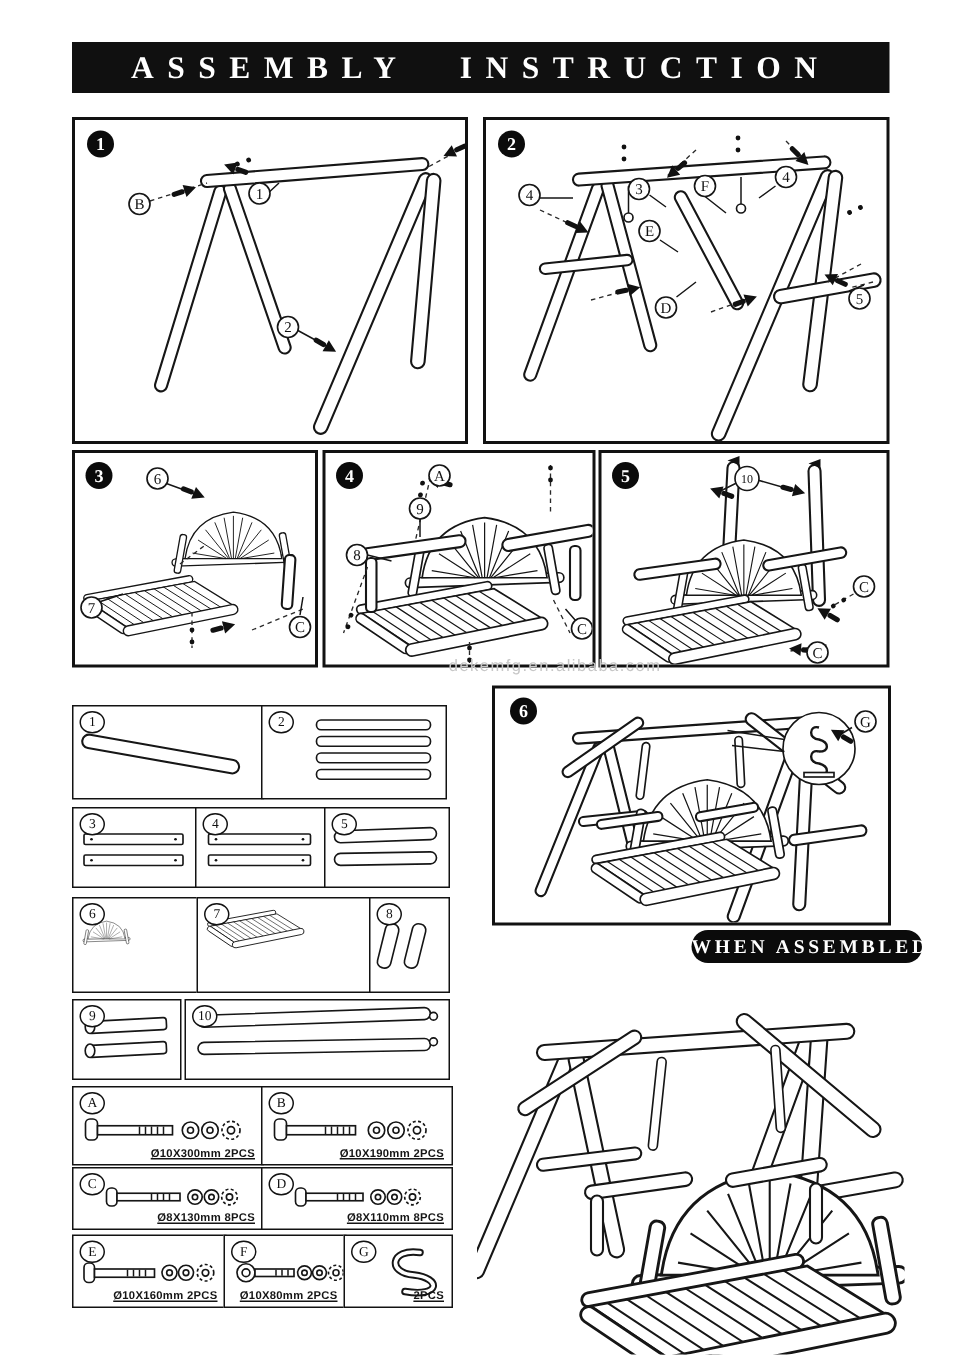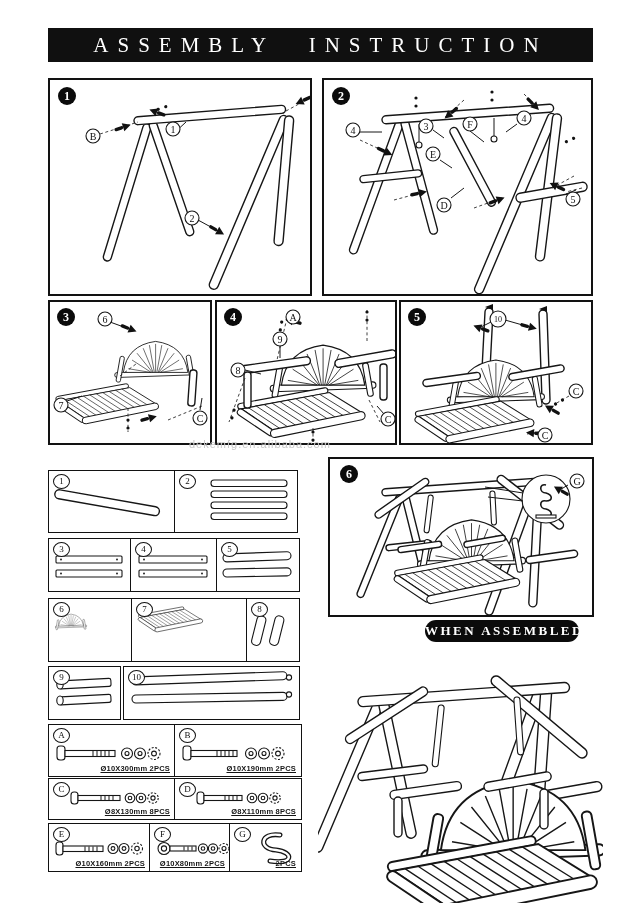--- a/index.html
+++ b/index.html
@@ -1,32 +1,32 @@
 <!DOCTYPE html>
 <html><head>
 <meta charset="utf-8">
 <style>
   html,body{margin:0;padding:0;background:#fff;}
   .page{position:relative;width:640px;height:905px;background:#fff;overflow:hidden;
         font-family:"Liberation Serif",serif;color:#111;}
   .hdr{position:absolute;left:48px;top:28px;width:545px;height:34px;background:#101010;
-       color:#fff;font-size:21px;font-weight:normal;letter-spacing:9px;word-spacing:20px;
+       color:#fff;font-size:21px;font-weight:bold;letter-spacing:9px;word-spacing:20px;
        line-height:34px;text-align:center;white-space:nowrap;}
   .panel{position:absolute;border:2px solid #121212;background:#fff;box-sizing:border-box;}
   .stepbadge{position:absolute;width:18px;height:18px;border-radius:50%;background:#0b0b0b;
        color:#fff;font:bold 12px/18px "Liberation Serif",serif;text-align:center;z-index:3;}
   .cell{position:absolute;border:1.5px solid #121212;background:#fff;box-sizing:border-box;}
   .pnum{position:absolute;top:3px;left:4px;min-width:13px;height:13px;border:1.2px solid #121212;
        border-radius:50%;font:9px/13px "Liberation Serif",serif;text-align:center;z-index:2;background:#fff;padding:0 1px;}
   .spec{position:absolute;right:5px;bottom:3px;font:600 7.5px "Liberation Sans",sans-serif;
        letter-spacing:.2px;color:#151515;white-space:nowrap;text-decoration:underline;}
-  .wa{position:absolute;left:425px;top:620px;width:154px;height:22px;background:#0b0b0b;
+  .wa{position:absolute;left:461px;top:620px;width:154px;height:22px;background:#0b0b0b;
       border-radius:12px;color:#fff;font:bold 13px/22px "Liberation Serif",serif;
       letter-spacing:2.5px;text-align:right;white-space:nowrap;}
-  .wm{position:absolute;left:189px;top:438px;width:220px;text-align:left;
+  .wm{position:absolute;left:221px;top:438px;width:220px;text-align:right;
       font:11px "Liberation Sans",sans-serif;color:#c7c7c7;letter-spacing:1px;}
   svg{display:block;}
   .log{fill:#fff;stroke:#161616;stroke-width:1.4;}
   .thin{fill:#fff;stroke:#161616;stroke-width:1.1;}
   .ln{stroke:#161616;stroke-width:1;fill:none;}
   .dash{stroke:#2a2a2a;stroke-width:.9;stroke-dasharray:3 2.6;fill:none;}
   .co{fill:#fff;stroke:#161616;stroke-width:1.1;}
   .cot{font:10px "Liberation Serif",serif;fill:#111;text-anchor:middle;}
   .cots{font:8px "Liberation Serif",serif;fill:#111;text-anchor:middle;}
   .blk{fill:#111;stroke:none;}

